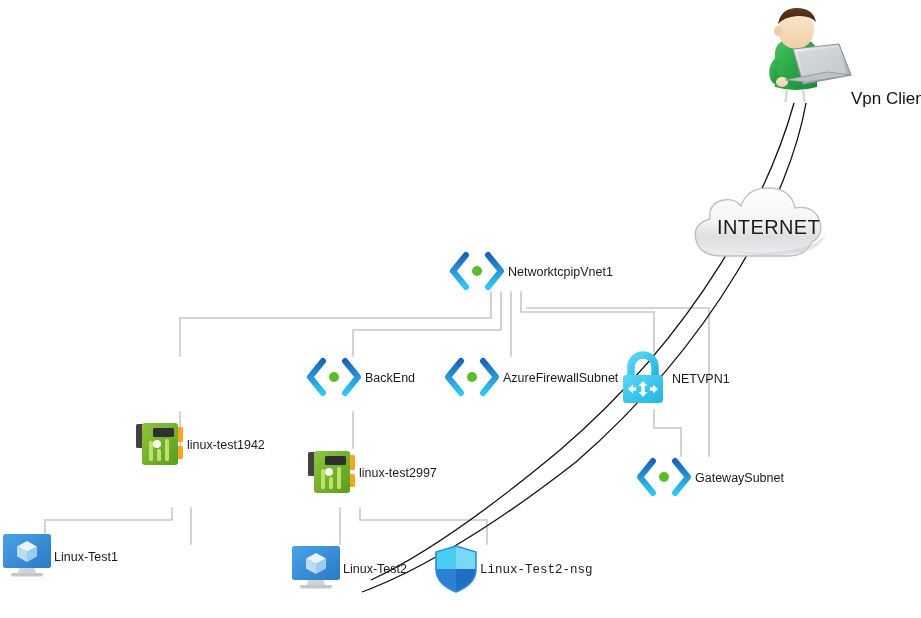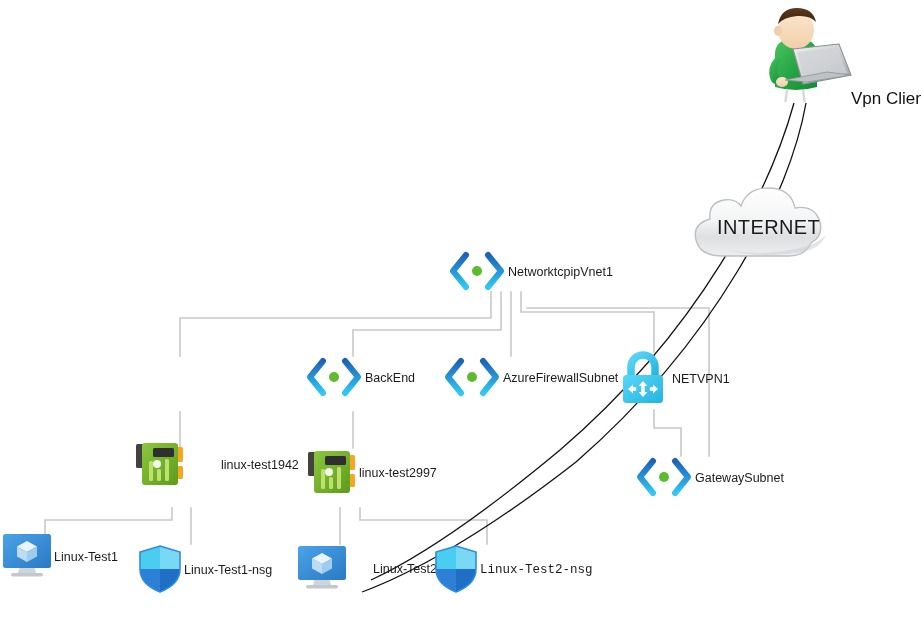--- a/index.html
+++ b/index.html
@@ -235,21 +235,21 @@
     <span class="icon-wrap">
       <svg width="62" height="42" viewBox="0 0 62 42" xmlns="http://www.w3.org/2000/svg">
         <path d="M20 5 L7 21 L20 37" fill="none" stroke="url(#brkG1)" stroke-width="6" stroke-linecap="round" stroke-linejoin="round"></path>
         <path d="M42 5 L55 21 L42 37" fill="none" stroke="url(#brkG1)" stroke-width="6" stroke-linecap="round" stroke-linejoin="round"></path>
         <circle cx="31" cy="21" r="5" fill="#5fbb2e"></circle>
       </svg>
     </span>
     <div class="node-label">GatewaySubnet</div>
   </div>
 
-  <div class="node" style="left:131px; top:440px; width:100px;gap:34px;">
+  <div class="node" style="left:131px; top:420px; width:100px;">
     <span class="icon-wrap">
       <svg width="56" height="48" viewBox="0 0 56 48" xmlns="http://www.w3.org/2000/svg">
         <defs>
           <linearGradient id="nicG" x1="0" y1="0" x2="1" y2="1">
             <stop offset="0%" stop-color="#8cc63f"></stop>
             <stop offset="100%" stop-color="#5c9c1c"></stop>
           </linearGradient>
         </defs>
         <rect x="5" y="4" width="12" height="24" rx="1.5" fill="#44423f"></rect>
         <rect x="44" y="7" width="8" height="15" rx="1.5" fill="#f5a623"></rect>
@@ -296,41 +296,22 @@
         <rect x="3" y="2" width="48" height="34" rx="2.5" fill="url(#vmG)"></rect>
 
         <path d="M27 9 L37 14.5 L27 20 L17 14.5 z" fill="#eaf4fd"></path>
         <path d="M17 14.5 L27 20 L27 30 L17 24.5 z" fill="#bcdcf6"></path>
         <path d="M37 14.5 L27 20 L27 30 L37 24.5 z" fill="#9ecbf0"></path>
       </svg>
     </span>
     <div class="node-label">Linux-Test1</div>
   </div>
 
-  <div class="node" style="left:136px; top:544px; width:110px;">
-    <span class="icon-wrap">
-      <svg width="48" height="50" viewBox="0 0 48 50" xmlns="http://www.w3.org/2000/svg">
-        <defs>
-          <clipPath id="shClip1">
-            <path d="M24 2 L44 8 v17 q0 15 -20 23 Q4 40 4 25 V8 z"></path>
-          </clipPath>
-        </defs>
-        <g clip-path="url(#shClip1)">
-          <rect x="0" y="0" width="24" height="25" fill="#49cdf0"></rect>
-          <rect x="24" y="0" width="24" height="25" fill="#79d9f5"></rect>
-          <rect x="0" y="25" width="24" height="25" fill="#2e7fd6"></rect>
-          <rect x="24" y="25" width="24" height="25" fill="#1f6fc4"></rect>
-        </g>
-        <path d="M24 2 L44 8 v17 q0 15 -20 23 Q4 40 4 25 V8 z" fill="none" stroke="#2e8ce0" stroke-width="1.6"></path>
-      </svg>
-    </span>
-    <div class="node-label">Linux-Test1-nsg</div>
-  </div>
-
-  <div class="node" style="left:295px; top:544px; width:91px;gap:24px;">
+
+  <div class="node" style="left:289px; top:544px; width:91px;">
     <span class="icon-wrap">
       <svg width="54" height="48" viewBox="0 0 54 48" xmlns="http://www.w3.org/2000/svg">
         <path d="M20 34 h14 l3 10 h-20 z" fill="#cfd4d8"></path>
         <rect x="11" y="41" width="32" height="3.6" rx="1.8" fill="#c3c8cd"></rect>
         <rect x="3" y="2" width="48" height="34" rx="2.5" fill="url(#vmG)"></rect>
         <path d="M27 9 L37 14.5 L27 20 L17 14.5 z" fill="#eaf4fd"></path>
         <path d="M17 14.5 L27 20 L27 30 L17 24.5 z" fill="#bcdcf6"></path>
         <path d="M37 14.5 L27 20 L27 30 L37 24.5 z" fill="#9ecbf0"></path>
       </svg>
     </span>

